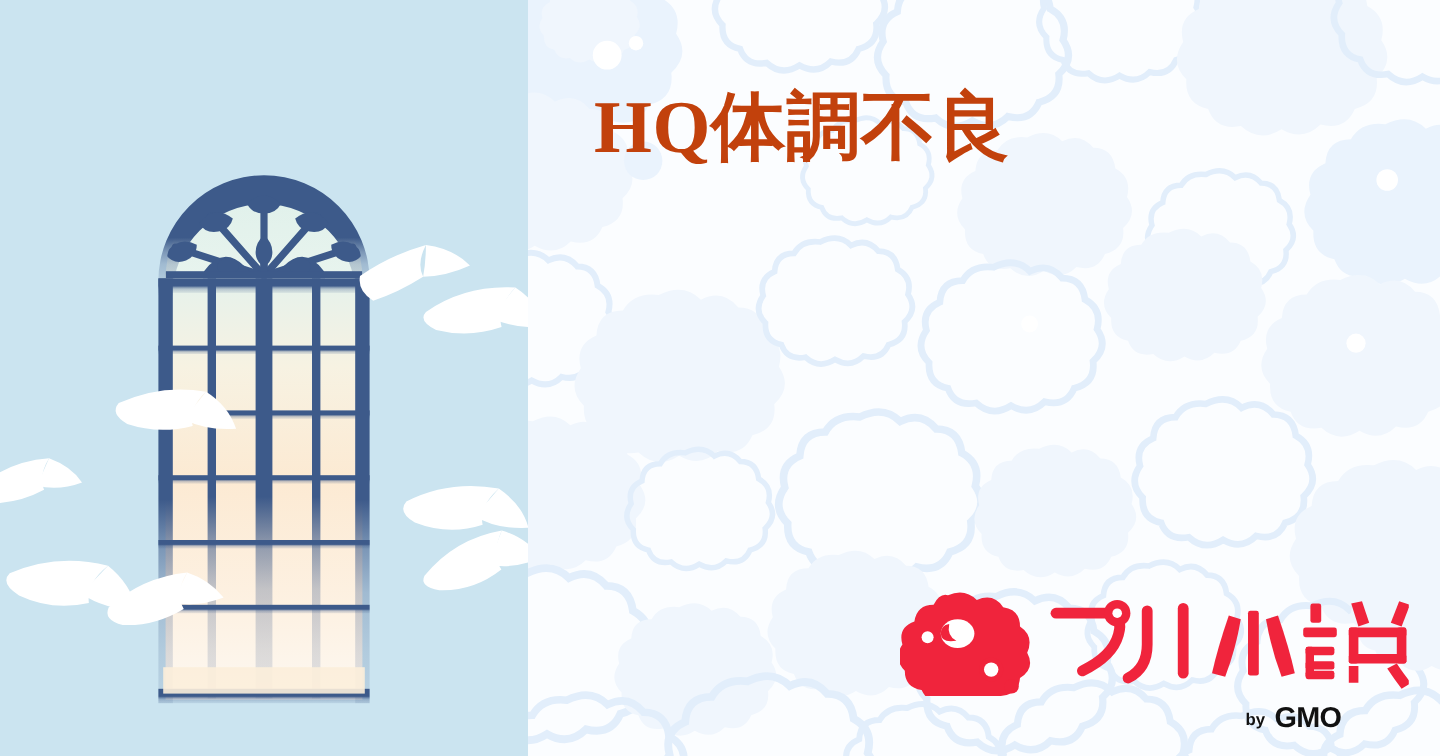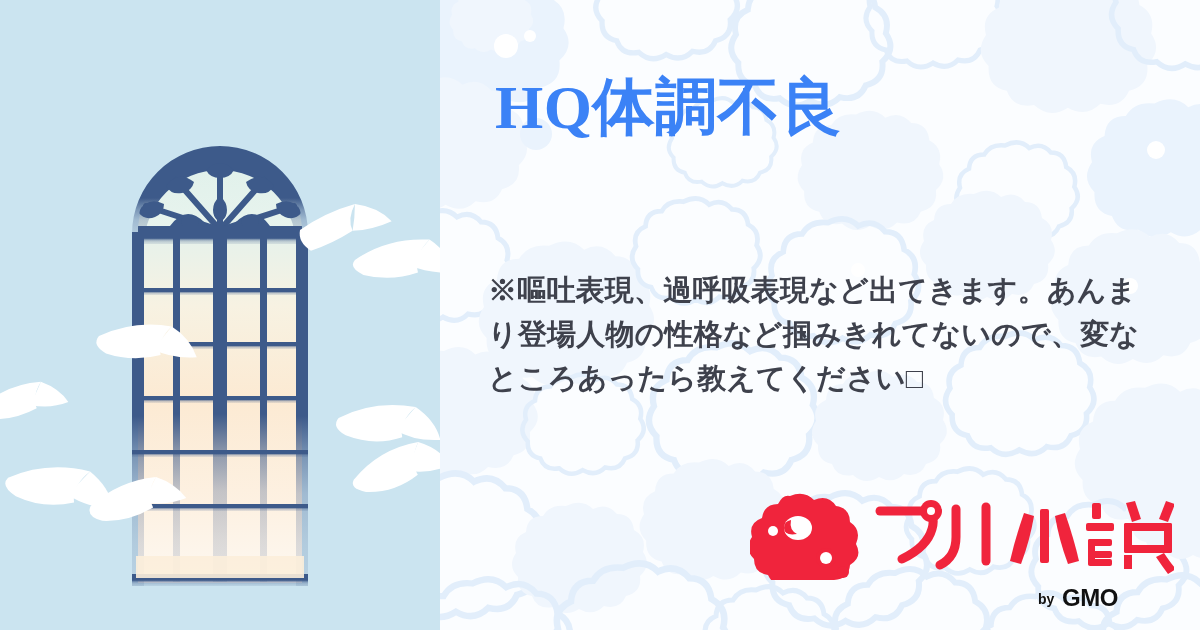--- a/index.html
+++ b/index.html
@@ -46,21 +46,21 @@
   }
 
   #page-title {
     position:absolute;
     left:55px; top:76px;
     width:660px;
     font-family:"Liberation Serif", serif;
     font-weight:700;
     font-size:62px;
     line-height:1.0;
-    color:#3b82f6;
+    color:#c2410c;
     letter-spacing:0.5px;
     white-space:nowrap;
   }
 
   #description {
     position:absolute;
     left:48px; top:268px;
     width:672px;
     font-family:"Liberation Sans", sans-serif;
     font-weight:700;
@@ -394,21 +394,20 @@
         </g>
       <g transform="translate(664,572) scale(1.25)">
           <use href="#cloudOutline"></use>
         </g>
     </svg>
 
     <div id="right-content">
 
       <h1 id="page-title" class="nosel">HQ体調不良</h1>
 
-      <p id="description" class="nosel">※嘔吐表現、過呼吸表現など出てきます。あんまり登場人物の性格など掴みきれてないので、変なところあったら教えてください□</p>
 
       <div id="logo-block">
         <div id="logo-main">
 
           <svg id="logo-mark" viewBox="0 0 110 88" xmlns="http://www.w3.org/2000/svg">
 
             <path d="
               M40 4
               q14 -6 24 4
               q14 -6 22 6

